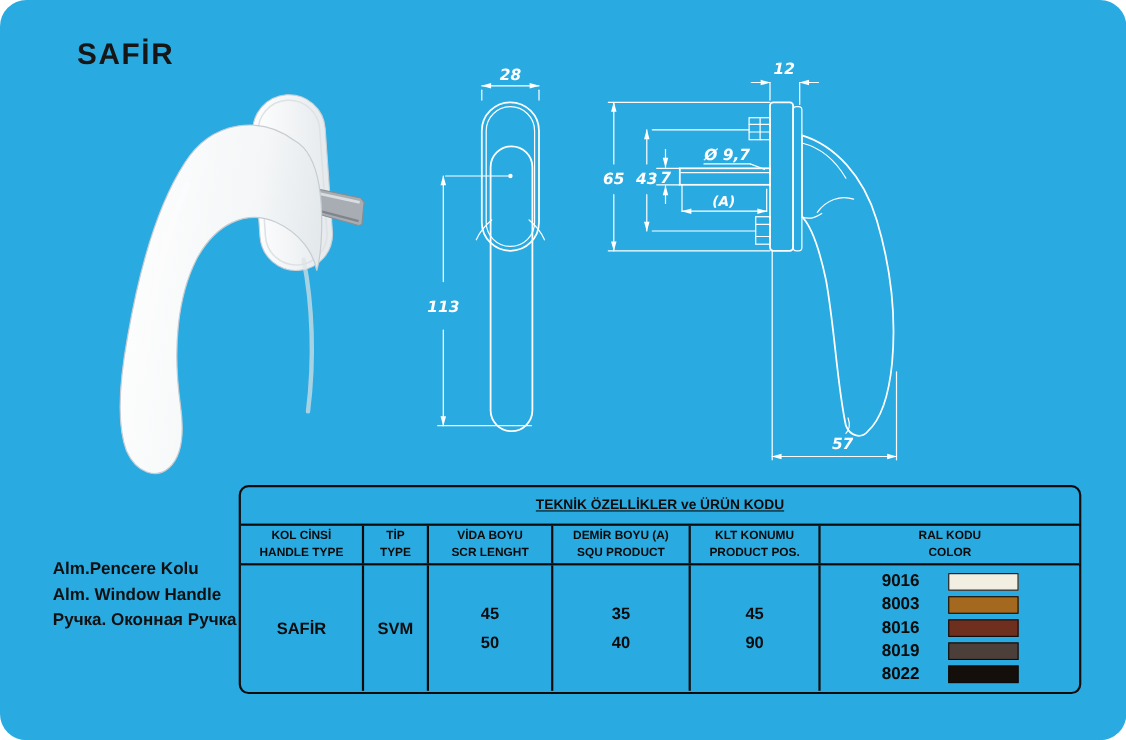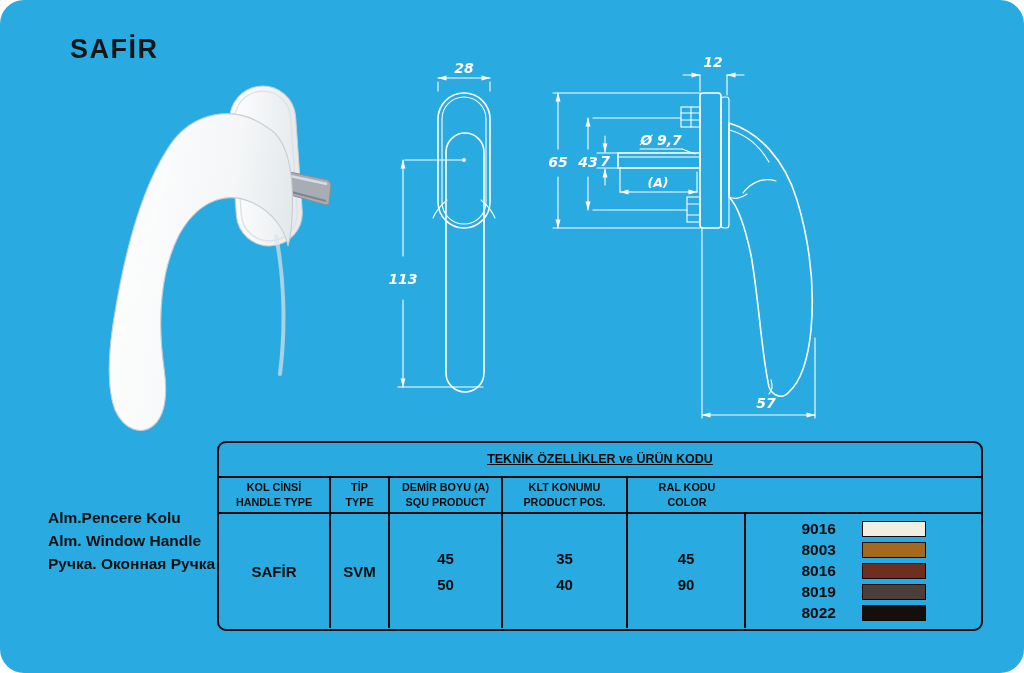--- a/index.html
+++ b/index.html
@@ -235,20 +235,24 @@
     <div class="t-grid t-head">
       <div class="cell">
         <span>KOL CİNSİ</span>
         <span>HANDLE TYPE</span>
       </div>
       <div class="cell">
         <span>TİP</span>
         <span>TYPE</span>
       </div>
       <div class="cell">
+        <span>VİDA BOYU</span>
+        <span>SCR LENGHT</span>
+      </div>
+      <div class="cell">
         <span>DEMİR BOYU (A)</span>
         <span>SQU PRODUCT</span>
       </div>
       <div class="cell">
         <span>KLT KONUMU</span>
         <span>PRODUCT POS.</span>
       </div>
       <div class="cell">
         <span>RAL KODU</span>
         <span>COLOR</span>

